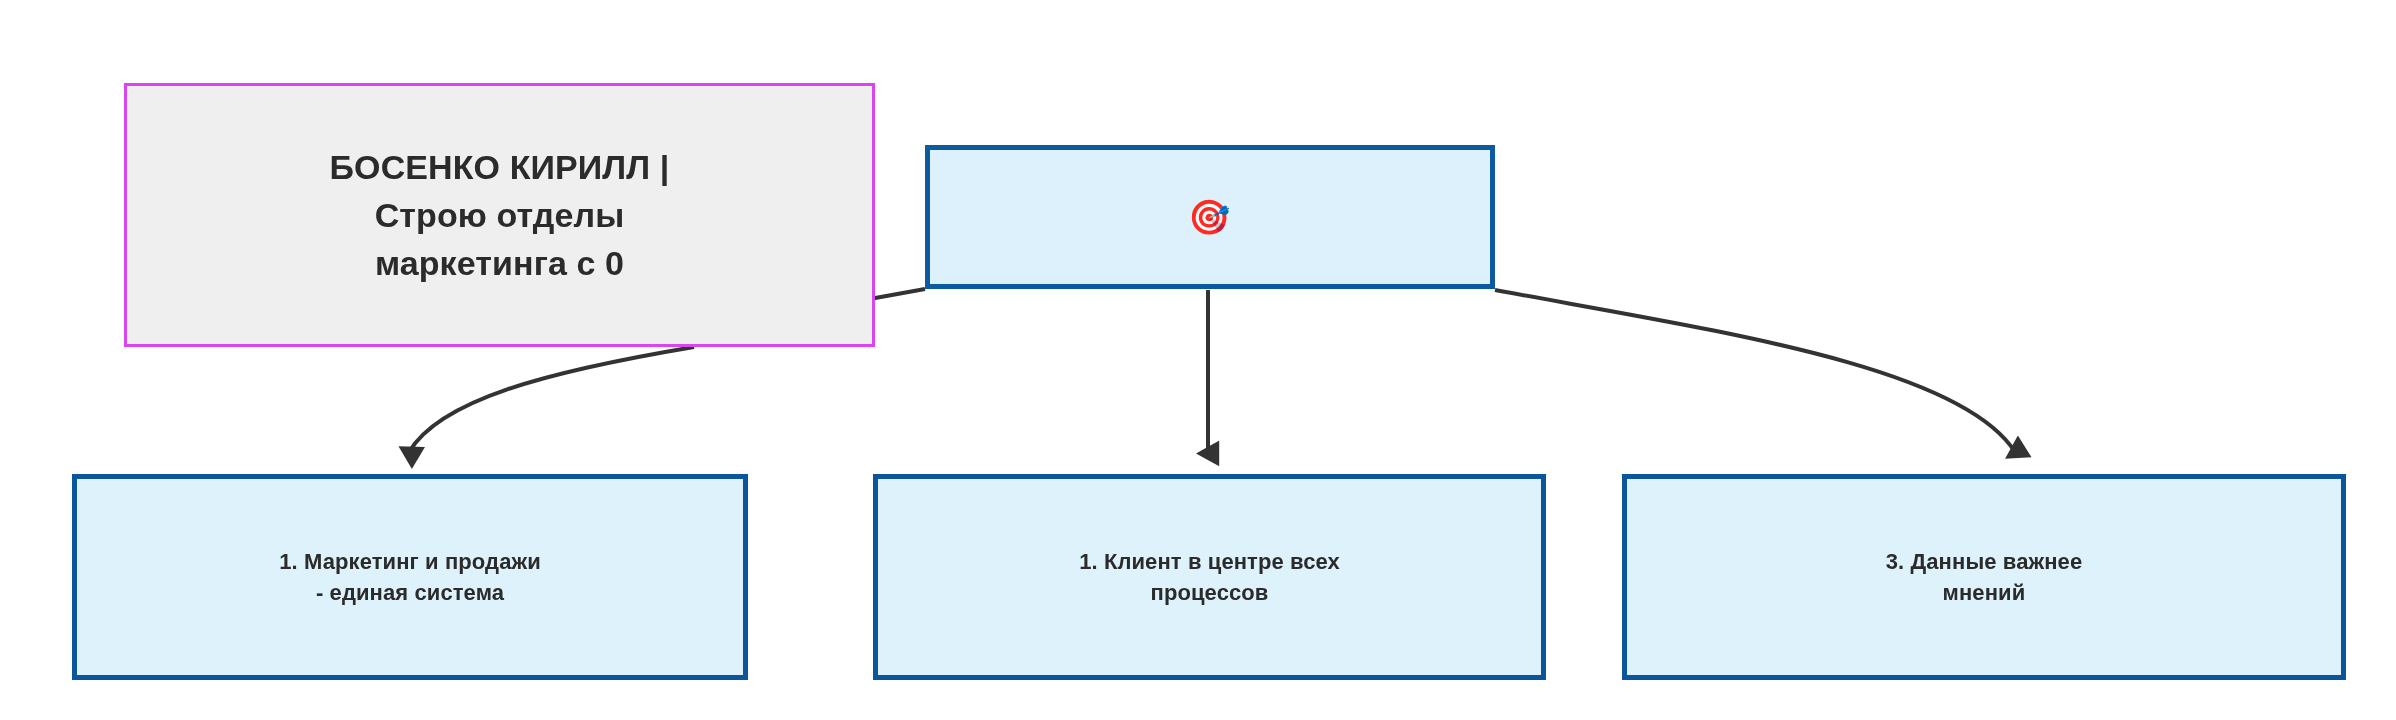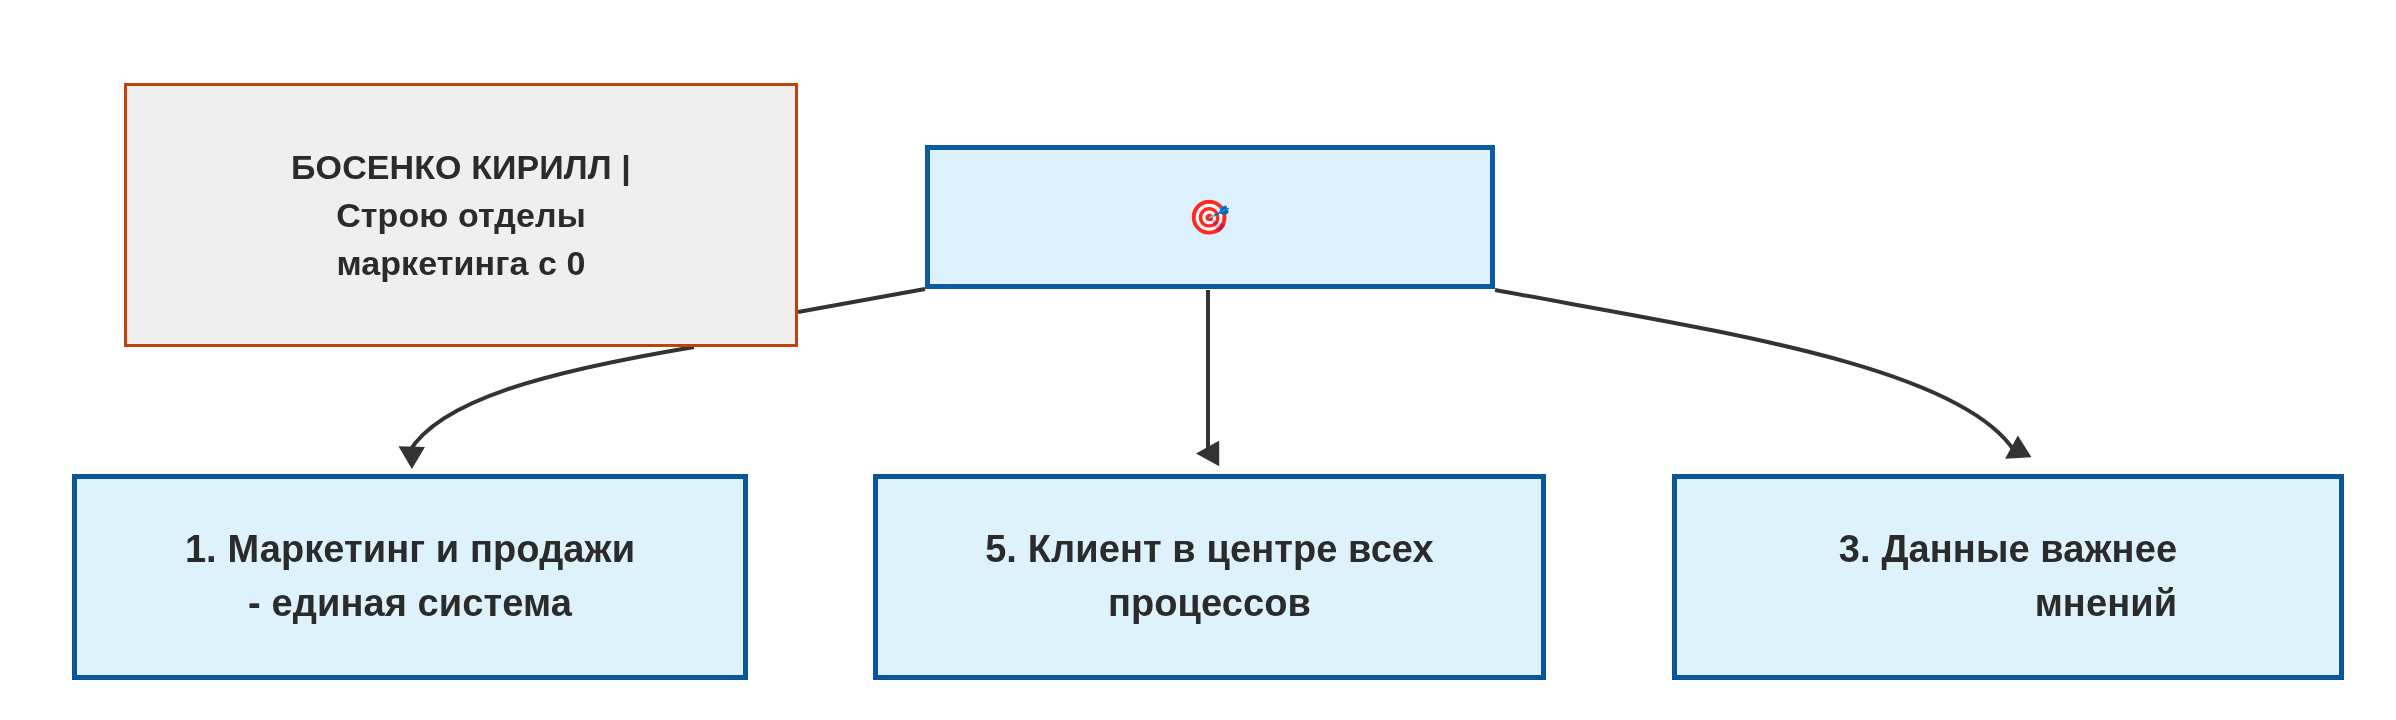--- a/index.html
+++ b/index.html
@@ -40,24 +40,24 @@
     color: #2b2b2b;
     line-height: 1.42;
     letter-spacing: 0.1px;
     white-space: pre-line;
   }
 
   
   #node-author {
     left: 124px;
     top: 83px;
-    width: 674px;
+    width: 751px;
     height: 264px;
     background: #efefef;
-    border: 3px solid #c2410c;
+    border: 3px solid #d946ef;
   }
   #node-author .node-text {
     font-size: 34px;
   }
 
   
   #node-topic {
     left: 925px;
     top: 145px;
     width: 570px;
@@ -78,25 +78,25 @@
   }
 
   
   .leaf {
     top: 474px;
     height: 206px;
     background: #def2fc;
     border: 5px solid #0a559b;
   }
   .leaf .node-text {
-    font-size: 38px;
+    font-size: 22px;
   }
   #node-leaf-1 { left: 72px;   width: 676px; }
   #node-leaf-2 { left: 873px;  width: 673px; }
-  #node-leaf-3 { left: 1672px; width: 672px; text-align: right; }
+  #node-leaf-3 { left: 1622px; width: 724px; }
 </style>
 </head>
 <body>
 
 <div id="canvas">
 
   <svg id="connectors" viewBox="0 0 2396 720" xmlns="http://www.w3.org/2000/svg">
     <defs>
       <marker id="arrowhead" markerWidth="7" markerHeight="7" refX="3.1" refY="3.2" orient="auto" markerUnits="strokeWidth">
         <path d="M0,0.4 L6.4,0.4 L3.2,6.2 Z" fill="#333333"></path>
@@ -123,21 +123,21 @@
       <span class="emoji">🎯</span>
     </div>
   </div>
 
   <div class="node leaf" id="node-leaf-1">
     <div class="node-text">1. Маркетинг и продажи
 - единая система</div>
   </div>
 
   <div class="node leaf" id="node-leaf-2">
-    <div class="node-text">5. Клиент в центре всех
+    <div class="node-text">1. Клиент в центре всех
 процессов</div>
   </div>
 
   <div class="node leaf" id="node-leaf-3">
     <div class="node-text">3. Данные важнее
 мнений</div>
   </div>
 
 </div>
 

